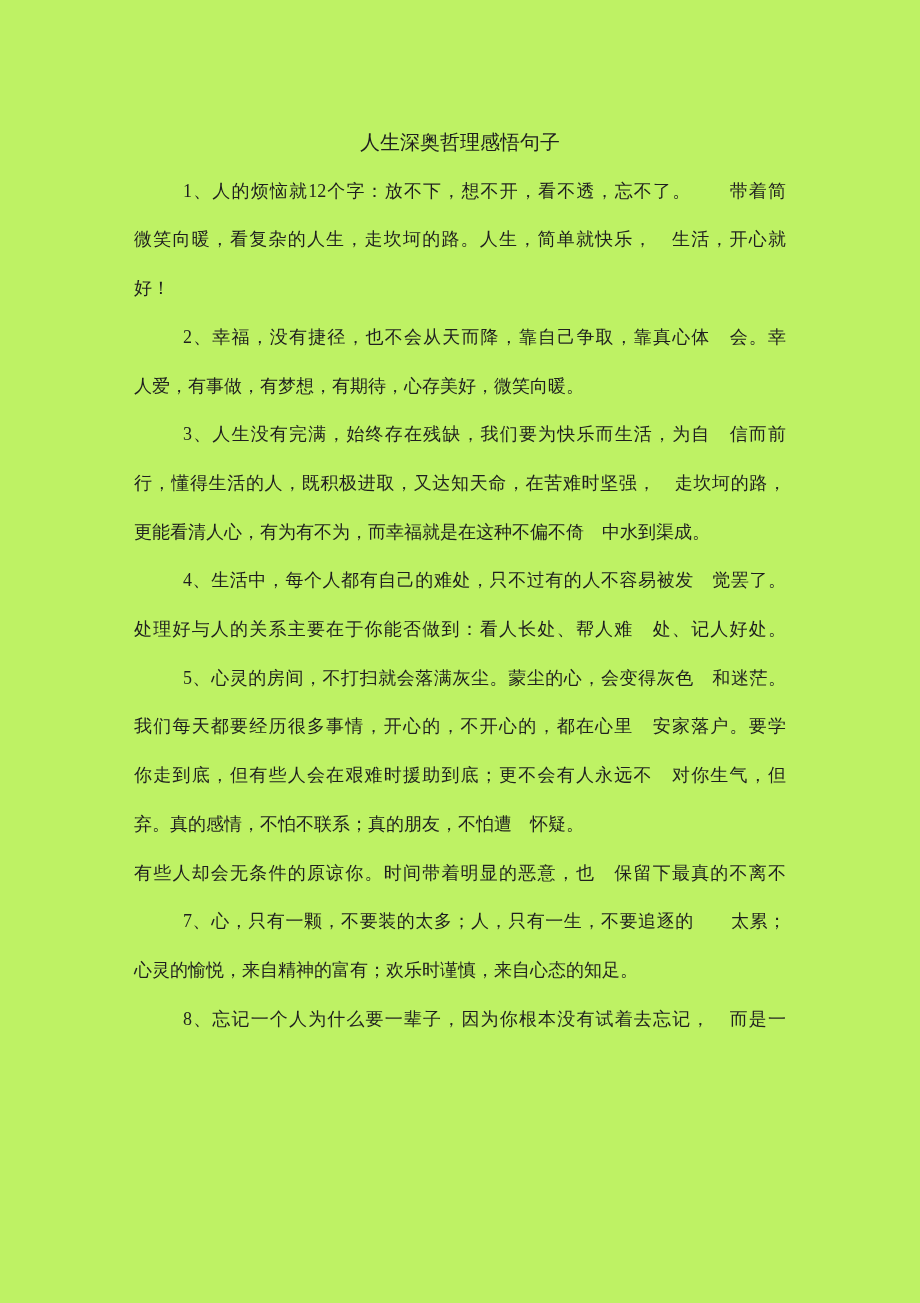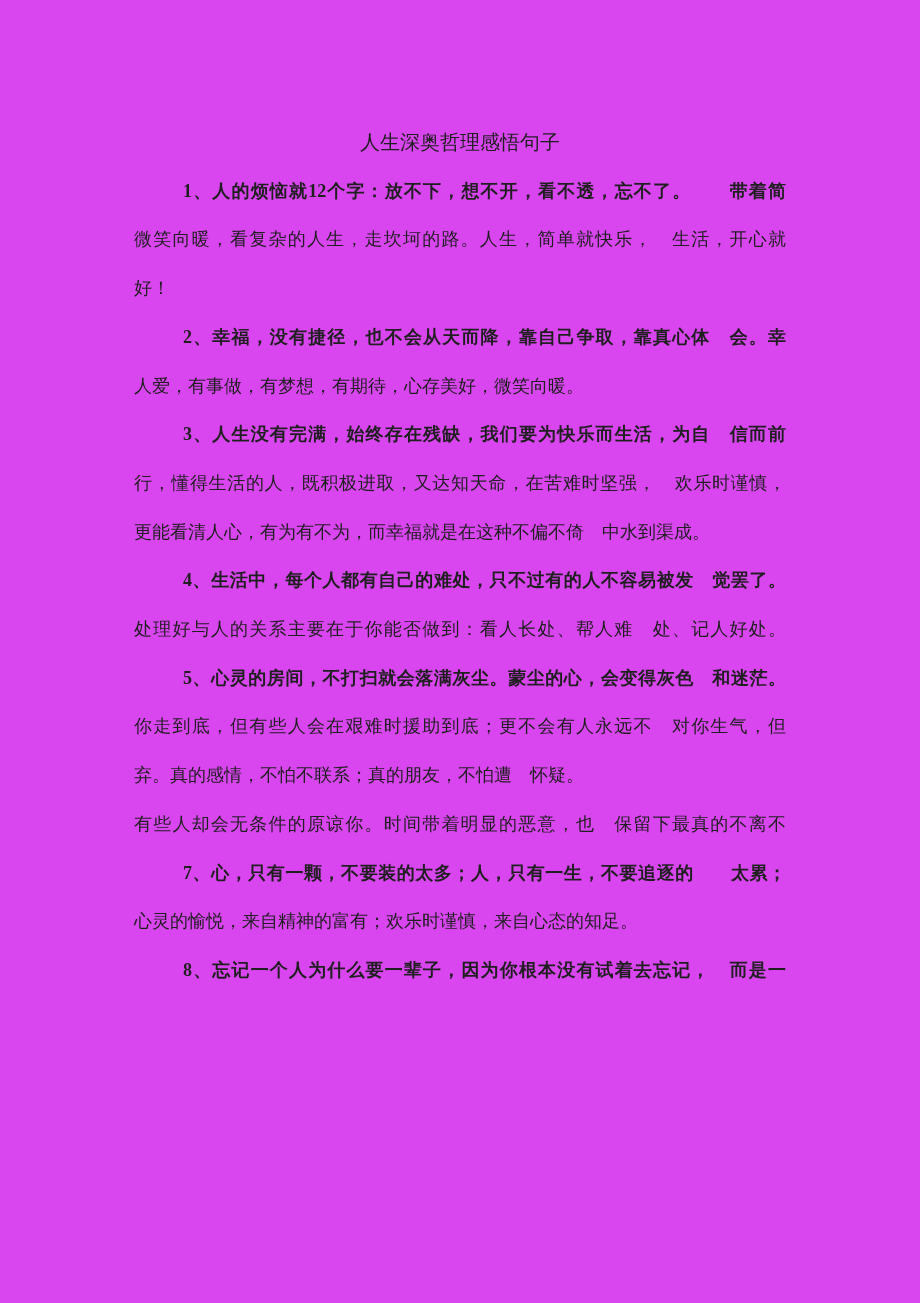--- a/index.html
+++ b/index.html
@@ -4,21 +4,21 @@
 <style>
   html, body {
     margin: 0;
     padding: 0;
     background: #ffffff;
   }
   .page {
     position: relative;
     width: 920px;
     height: 1303px;
-    background: #d946ef;
+    background: #bef264;
     overflow: hidden;
     font-family: "Liberation Serif", "DejaVu Serif", serif;
     color: #1f1f1f;
   }
   .doc {
     position: absolute;
     left: 134px;
     top: 118px;
     width: 652px;
     font-size: 18px;
@@ -33,21 +33,21 @@
     color: #1f1f1f;
   }
   .para { margin: 0; }
   .ln {
     text-align: justify;
     white-space: pre-wrap;
   }
   
   .ln.j { text-align-last: justify; }
   
-  .ln.f { text-indent: 49px; font-weight: bold; }
+  .ln.f { text-indent: 49px; }
 </style>
 </head>
 <body>
 
 <div class="page">
   <div class="doc">
 
     <h1 class="title">人生深奥哲理感悟句子</h1>
 
     <div class="para">
@@ -56,31 +56,32 @@
       <div class="ln">好！</div>
     </div>
 
     <div class="para">
       <div class="ln f j">2、幸福，没有捷径，也不会从天而降，靠自己争取，靠真心体　会。幸</div>
       <div class="ln">人爱，有事做，有梦想，有期待，心存美好，微笑向暖。</div>
     </div>
 
     <div class="para">
       <div class="ln f j">3、人生没有完满，始终存在残缺，我们要为快乐而生活，为自　信而前</div>
-      <div class="ln j">行，懂得生活的人，既积极进取，又达知天命，在苦难时坚强，　欢乐时谨慎，</div>
+      <div class="ln j">行，懂得生活的人，既积极进取，又达知天命，在苦难时坚强，　走坎坷的路，</div>
       <div class="ln">更能看清人心，有为有不为，而幸福就是在这种不偏不倚　中水到渠成。</div>
     </div>
 
     <div class="para">
       <div class="ln f j">4、生活中，每个人都有自己的难处，只不过有的人不容易被发　觉罢了。</div>
       <div class="ln j">处理好与人的关系主要在于你能否做到：看人长处、帮人难　处、记人好处。</div>
     </div>
 
     <div class="para">
       <div class="ln f j">5、心灵的房间，不打扫就会落满灰尘。蒙尘的心，会变得灰色　和迷茫。</div>
+      <div class="ln j">我们每天都要经历很多事情，开心的，不开心的，都在心里　安家落户。要学</div>
     </div>
 
     <div class="para">
       <div class="ln j">你走到底，但有些人会在艰难时援助到底；更不会有人永远不　对你生气，但</div>
       <div class="ln">弃。真的感情，不怕不联系；真的朋友，不怕遭　怀疑。</div>
       <div class="ln j">有些人却会无条件的原谅你。时间带着明显的恶意，也　保留下最真的不离不</div>
     </div>
 
     <div class="para">
       <div class="ln f j">7、心，只有一颗，不要装的太多；人，只有一生，不要追逐的　　太累；</div>

